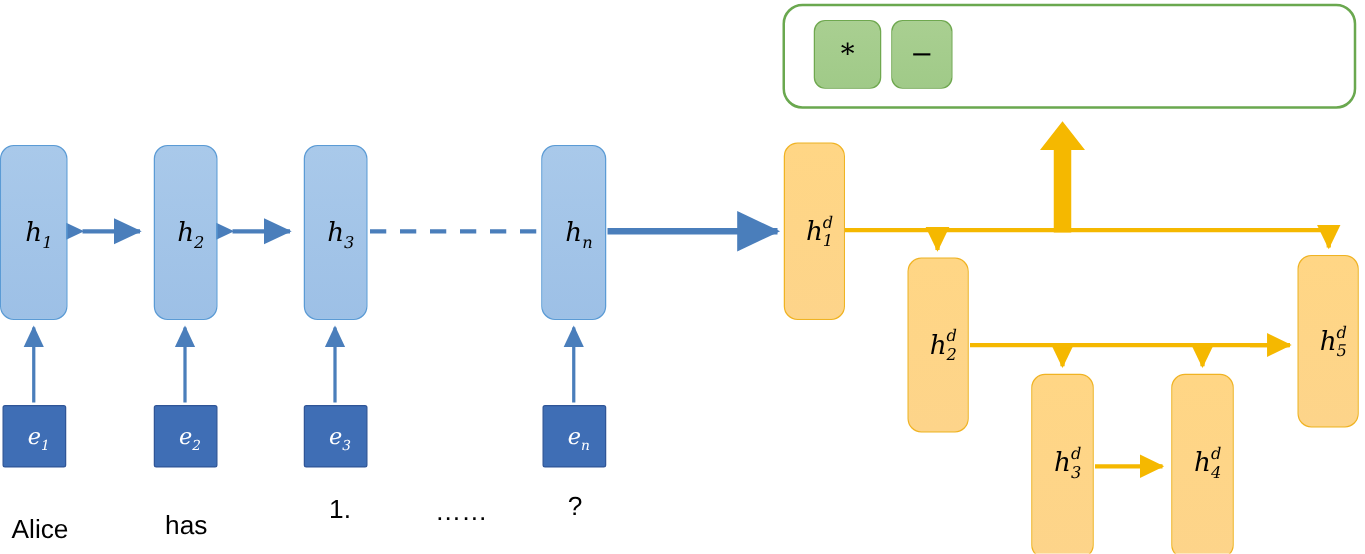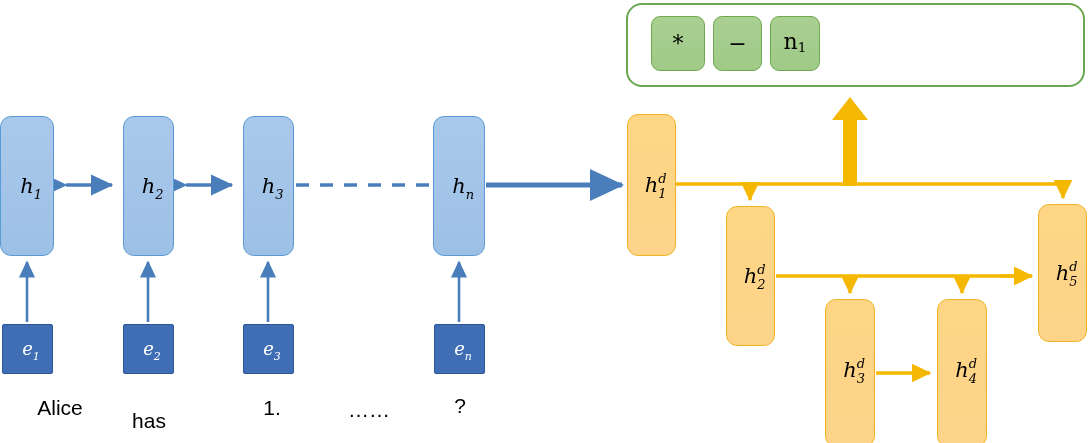--- a/index.html
+++ b/index.html
@@ -193,21 +193,21 @@
     <span class="mathd emb-math">
       <span class="base" style="font-size:18px">e</span><span class="sb" style="font-size:11px">3</span>
     </span>
   </div>
   <div class="node emb-node" style="left:434px; top:324px; width:51px; height:50px;">
     <span class="mathd emb-math">
       <span class="base" style="font-size:18px">e</span><span class="sb" style="font-size:11px">n</span>
     </span>
   </div>
 
-  <div class="word-label" style="left:0px; top:396px; width:64px;padding-left:28px;">Alice</div>
+  <div class="word-label" style="left:0px; top:412px; width:64px;">Alice</div>
   <div class="word-label" style="left:117px; top:409px; width:64px;">has</div>
   <div class="word-label" style="left:240px; top:396px; width:64px;">1.</div>
   <div class="word-label" style="left:337px; top:398px; width:64px;">……</div>
   <div class="word-label" style="left:428px; top:394px; width:64px;">?</div>
 
   <div class="node dec-node" style="left:627px; top:114px; width:49px; height:142px;">
     <span class="mathd">
       <span class="base">h</span><span class="sb">1</span><span class="sp">d</span>
     </span>
   </div>
@@ -233,17 +233,14 @@
   </div>
 
   <div class="out-box" style="left:626px; top:3px; width:459px; height:84px;"></div>
 
   <div class="node tok-node" style="left:651px; top:16px; width:54px; height:55px;">
     <span class="tok-glyph">*</span>
   </div>
   <div class="node tok-node" style="left:713px; top:16px; width:49px; height:55px;">
     <span class="tok-glyph">−</span>
   </div>
-  <div class="node tok-node" style="left:770px; top:16px; width:50px; height:55px;">
-    <span class="tok-glyph"><span>n</span><sub>1</sub></span>
-  </div>
 
 </div>
 
 </body></html>

